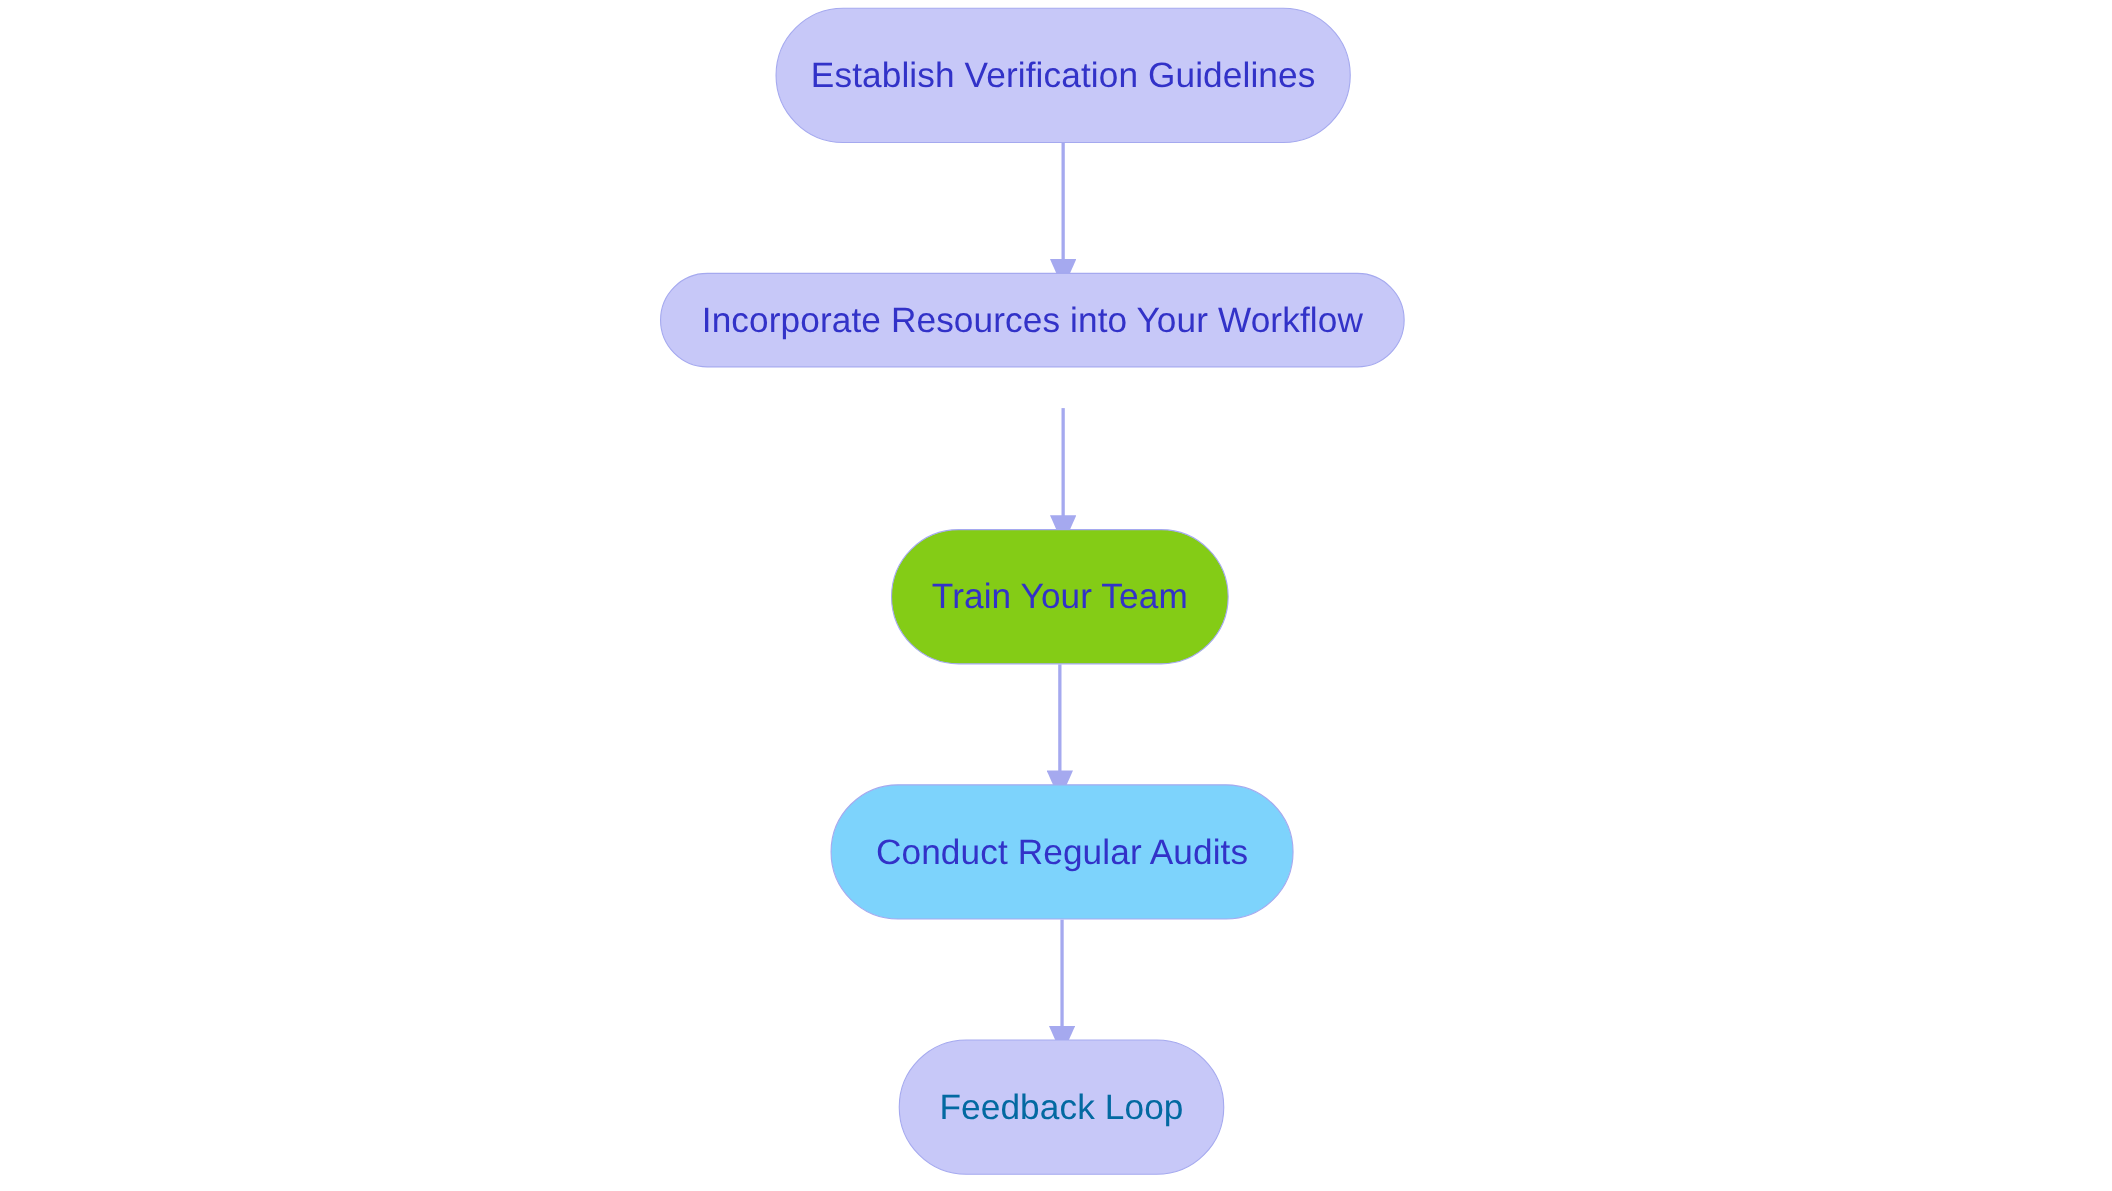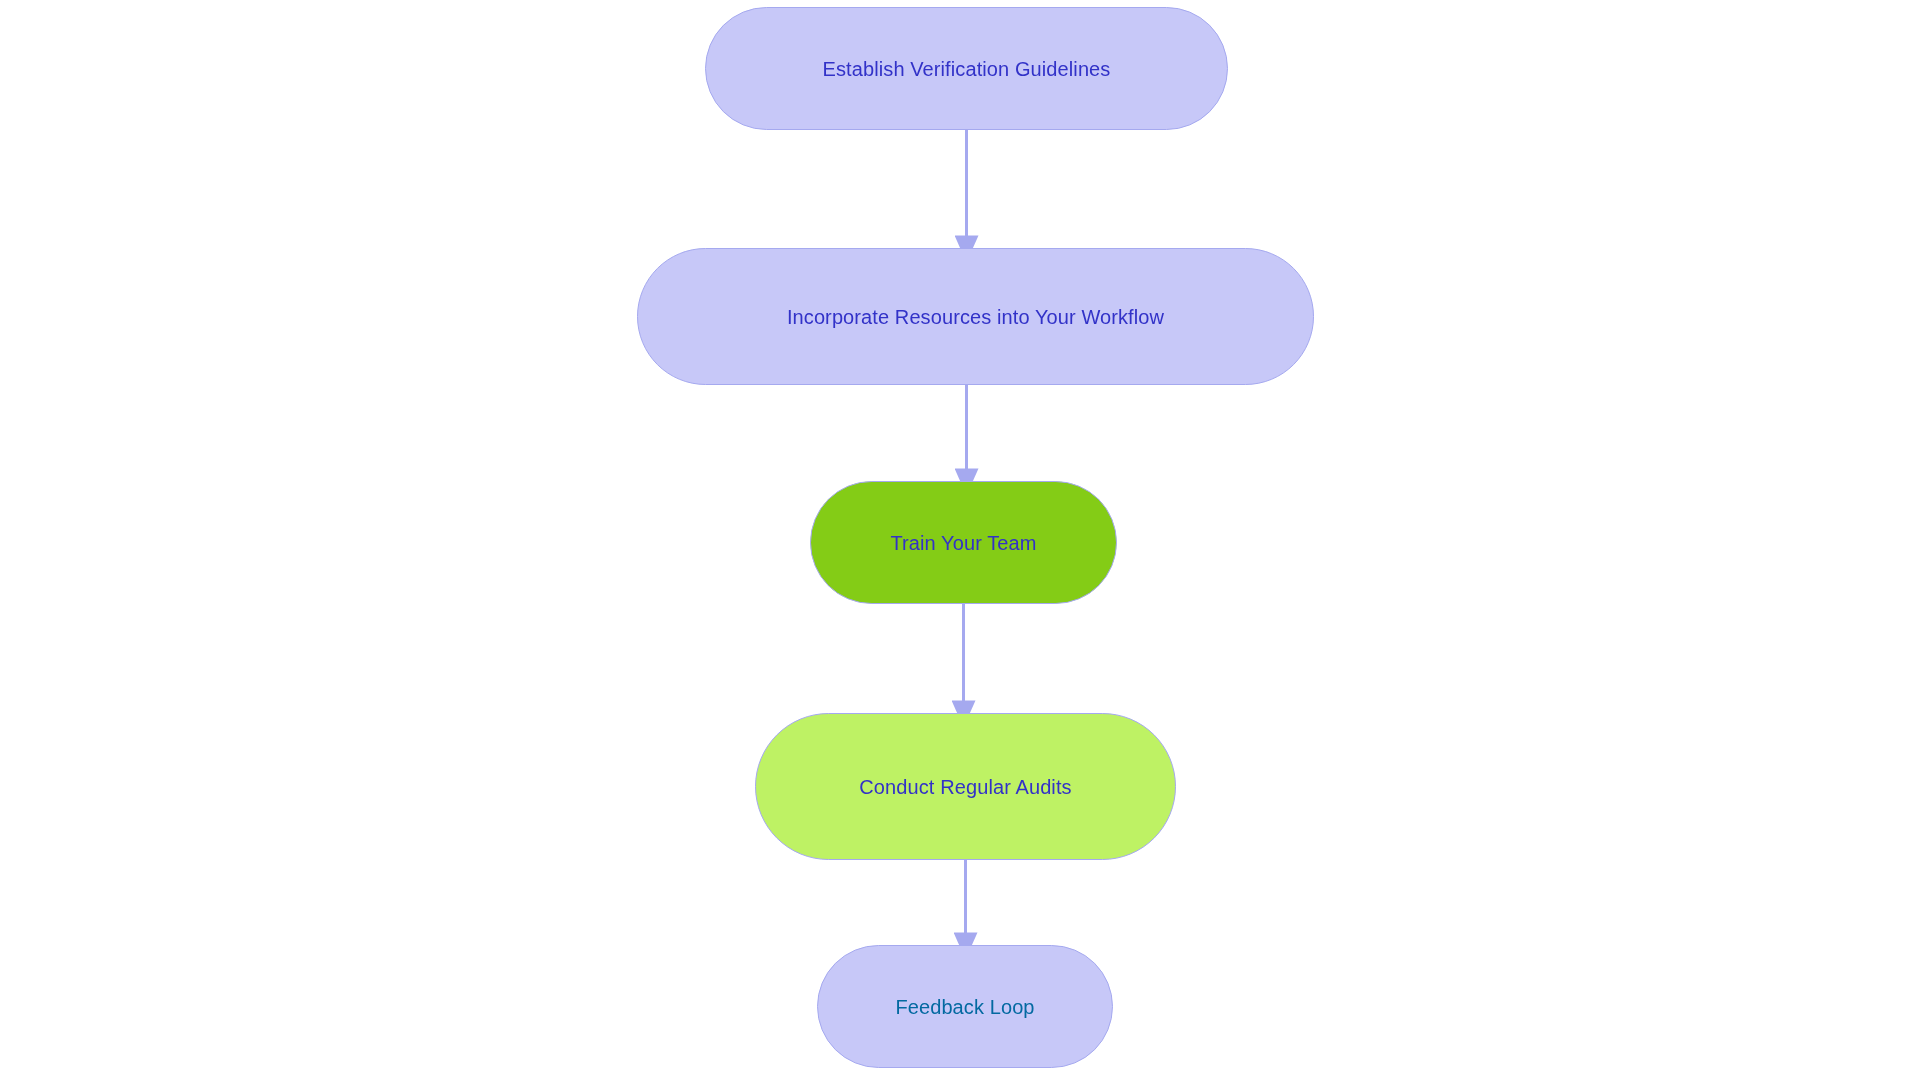--- a/index.html
+++ b/index.html
@@ -35,21 +35,21 @@
     align-items: center;
     justify-content: center;
     background: #c7c8f8;
     border: 1.6px solid #a5a9ef;
     border-radius: 999px;
     text-align: center;
     z-index: 2;
   }
   .flow-node-label {
     color: #3232c8;
-    font-size: 20px;
+    font-size: 32px;
     font-weight: 400;
     line-height: 1.2;
     letter-spacing: 0.1px;
     white-space: nowrap;
     font-family: "Liberation Sans", "DejaVu Sans", sans-serif;
   }
 </style>
 </head>
 <body>
 
@@ -66,29 +66,29 @@
         <line x1="966.5" y1="371" x2="966.5" y2="472" stroke="#a5a9ef" stroke-width="3" marker-end="url(#arrowhead)"></line>
         <line x1="963.5" y1="604" x2="963.5" y2="704" stroke="#a5a9ef" stroke-width="3" marker-end="url(#arrowhead)"></line>
         <line x1="965.5" y1="836" x2="965.5" y2="936" stroke="#a5a9ef" stroke-width="3" marker-end="url(#arrowhead)"></line>
       </g>
   </svg>
 
   <div class="flow-node" style="left: 705px; top: 7px; width: 523px; height: 123px; background: rgb(199, 200, 248); border-color: rgb(165, 169, 239);">
     <span class="flow-node-label" style="color: rgb(50, 50, 200);">Establish Verification Guidelines</span>
   </div>
 
-  <div class="flow-node" style="left: 637px; top: 248px; width: 677px; height: 137px; background: rgb(199, 200, 248); border-color: rgb(165, 169, 239);">
+  <div class="flow-node" style="left: 600px; top: 248px; width: 677px; height: 86px; background: rgb(199, 200, 248); border-color: rgb(165, 169, 239);">
     <span class="flow-node-label" style="color: rgb(50, 50, 200);">Incorporate Resources into Your Workflow</span>
   </div>
 
   <div class="flow-node" style="left: 810px; top: 481px; width: 307px; height: 123px; background: #84cc16; border-color: rgb(165, 169, 239);">
     <span class="flow-node-label" style="color: rgb(50, 50, 200);">Train Your Team</span>
   </div>
 
-  <div class="flow-node" style="left: 755px; top: 713px; width: 421px; height: 147px; background: #bef264; border-color: rgb(165, 169, 239);">
+  <div class="flow-node" style="left: 755px; top: 713px; width: 421px; height: 123px; background: #7dd3fc; border-color: rgb(165, 169, 239);">
     <span class="flow-node-label" style="color: rgb(50, 50, 200);">Conduct Regular Audits</span>
   </div>
 
   <div class="flow-node" style="left: 817px; top: 945px; width: 296px; height: 123px; background: rgb(199, 200, 248); border-color: rgb(165, 169, 239);">
     <span class="flow-node-label" style="color: #0369a1;">Feedback Loop</span>
   </div>
 
 </div>
 
 </body></html>

